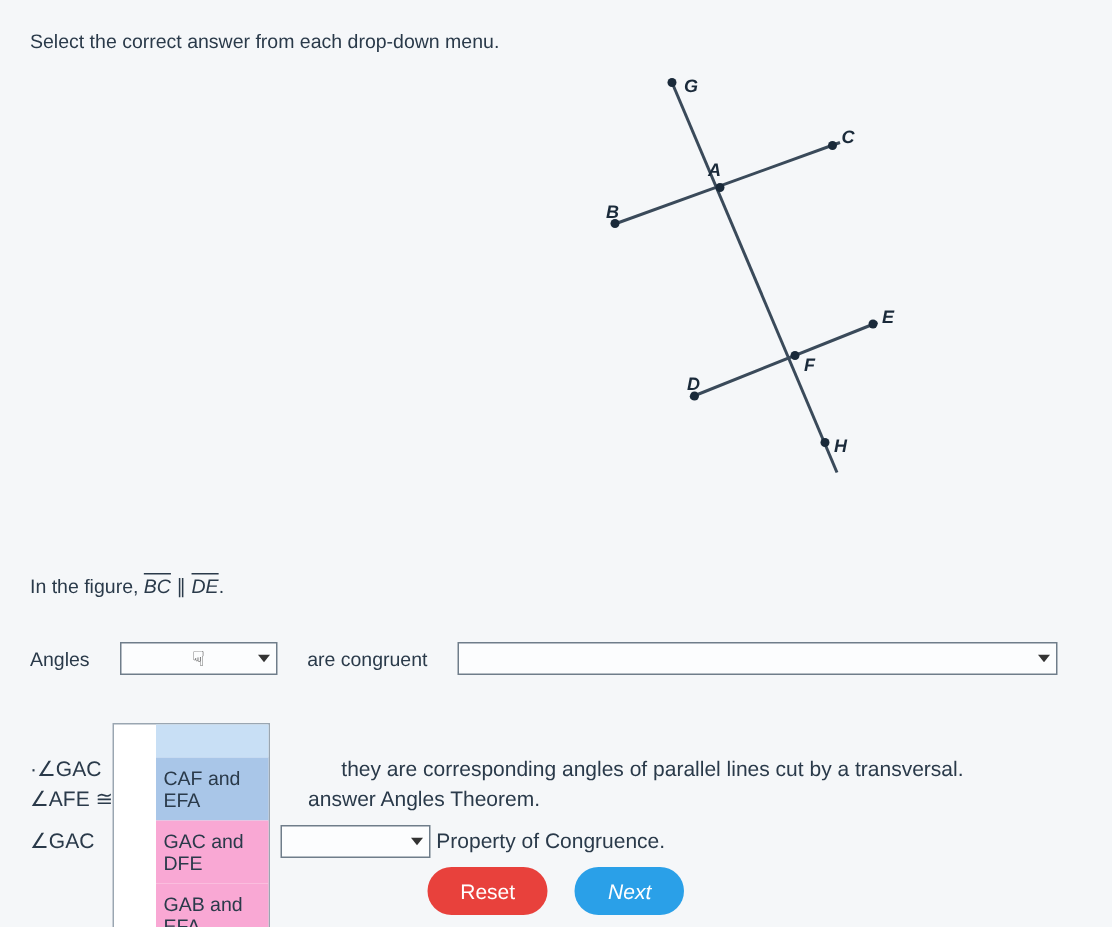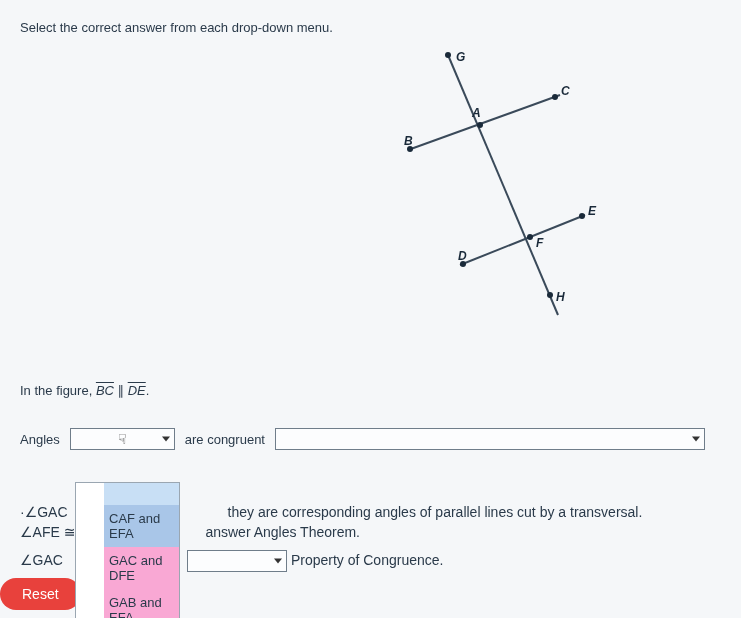--- a/index.html
+++ b/index.html
@@ -31,21 +31,21 @@
       top: 0;
     }
     .premise {
       margin: 8px 0 30px 0;
       font-size: 13px;
     }
     .overline { text-decoration: overline; font-style: italic; }
     .row1 {
       display: flex;
       align-items: center;
-      gap: 10px;
+      gap: 20px;
       position: relative;
       margin-bottom: 6px;
     }
     .label { font-size: 13px; }
     .dropdown-small {
       width: 105px; height: 22px;
       border: 1px solid #6f7d8a;
       background: #fcfdfe;
       position: relative;
       display: flex; align-items: center; justify-content: center;
@@ -126,21 +126,21 @@
     .spacer-covered2 { display:inline-block; width: 160px; }
     .dd-wrap { display:inline-block; position:relative; width:100px; height:20px; margin: 0 4px; }
 
     .button-bar {
       position: absolute;
       left: 0; right: 0;
       bottom: 0;
       height: 45px;
       display: flex;
       gap: 18px;
-      justify-content: flex-start;
+      justify-content: center;
       align-items: center;
       padding-bottom: 4px;
     }
     .btn {
       padding: 8px 22px;
       border-radius: 20px;
       color: #fff;
       font-size: 14px;
       border: none;
       font-weight: 500;

